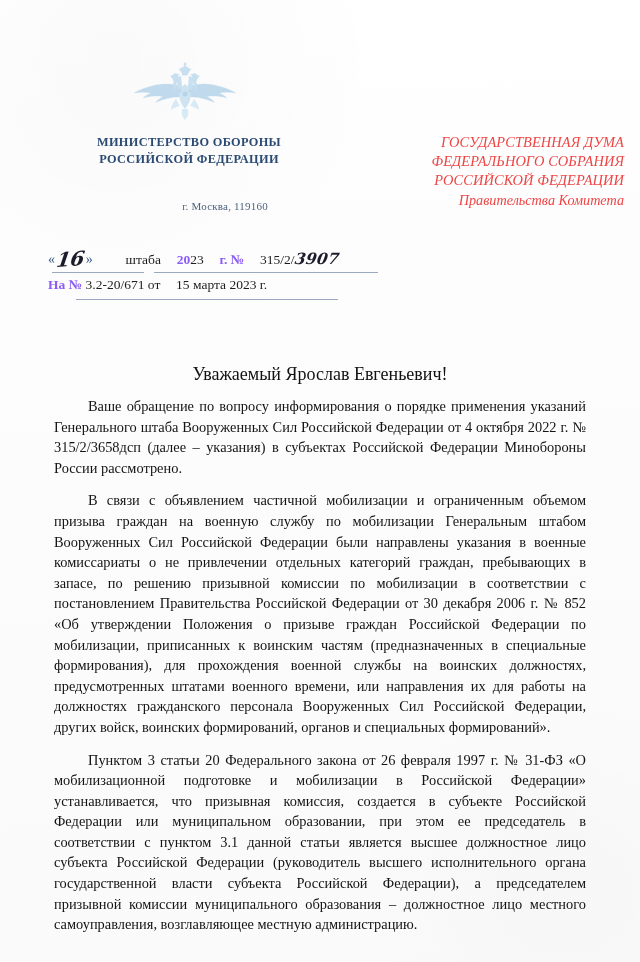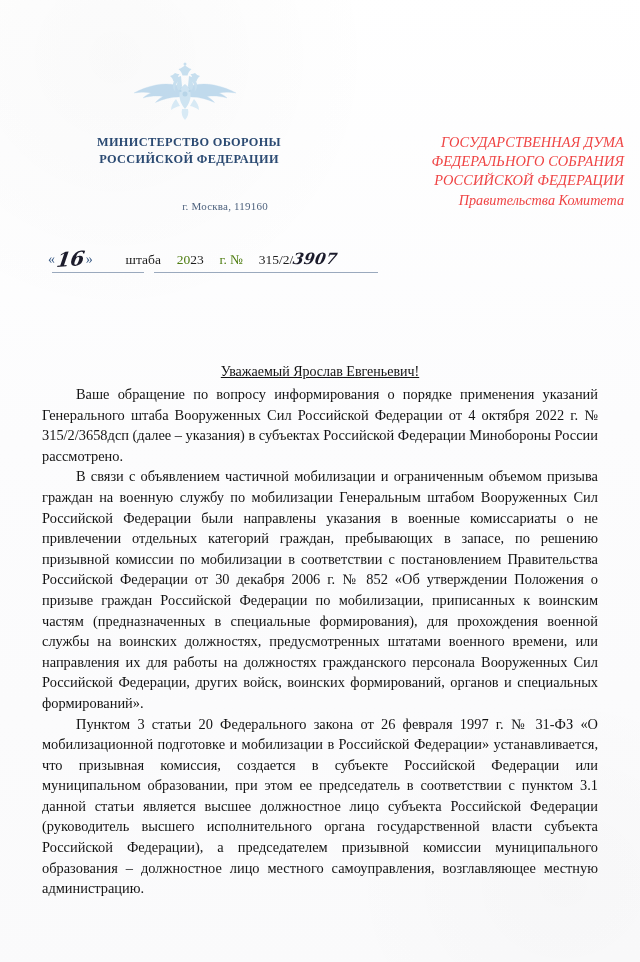--- a/index.html
+++ b/index.html
@@ -87,21 +87,21 @@
   .refline1 {
     position: relative;
     height: 30px;
     white-space: nowrap;
   }
   .refline2 {
     position: relative;
     height: 26px;
     white-space: nowrap;
   }
-  .pre { color: #4d7c0f; }
+  .pre { color: #8b5cf6; font-weight: bold; }
   .quote { color: #3d5e88; font-size: 14px; }
 
   .hand {
     font-family: "DejaVu Serif", "Liberation Serif", serif;
     font-style: italic;
     font-weight: bold;
     color: #1b1b2b;
     letter-spacing: -0.5px;
   }
   .hand-day {
@@ -160,38 +160,37 @@
     letter-spacing: 0.3px;
   }
 
   
   .greeting {
     position: absolute;
     left: 42px;
     top: 364px;
     width: 556px;
     text-align: center;
-    font-size: 14px;
+    font-size: 18px;
     color: #111;
-    text-decoration: underline;
   }
   .body {
     position: absolute;
     left: 42px;
     top: 384px;
     width: 556px;
     font-size: 14.4px;
     line-height: 20.6px;
     text-align: justify;
     text-justify: inter-word;
     color: #131313;
     hyphens: none;
   }
   .body p {
-    margin: 0;
+    margin: 12px;
     text-indent: 34px;
   }
 </style>
 </head>
 <body>
 
 <div class="page">
   <div class="scan-tint"></div>
 
   <div class="emblem-wrap">
@@ -249,20 +248,28 @@
       <span class="pre">20</span><span>23</span>
       <span class="spacer-sm"></span>
       <span class="pre">г.</span>
       <span class="pre">№</span>
       <span class="spacer-sm"></span>
       <span>315/2/</span><span class="hand hand-num">3907</span>
       <span class="u-day"></span>
       <span class="u-num"></span>
     </div>
 
+    <div class="refline2">
+      <span class="pre">На №</span>
+      <span>3.2-20/671</span>
+      <span>от</span>
+      <span class="spacer-sm"></span>
+      <span>15 марта 2023 г.</span>
+      <span class="u-ref"></span>
+    </div>
   </div>
 
   <div class="addressee">
     <div class="caps">ГОСУДАРСТВЕННАЯ ДУМА</div>
     <div class="caps">ФЕДЕРАЛЬНОГО СОБРАНИЯ</div>
     <div class="caps">РОССИЙСКОЙ ФЕДЕРАЦИИ</div>
     <div>Правительства Комитета</div>
   </div>
 
   <div class="greeting">Уважаемый Ярослав Евгеньевич!</div>

